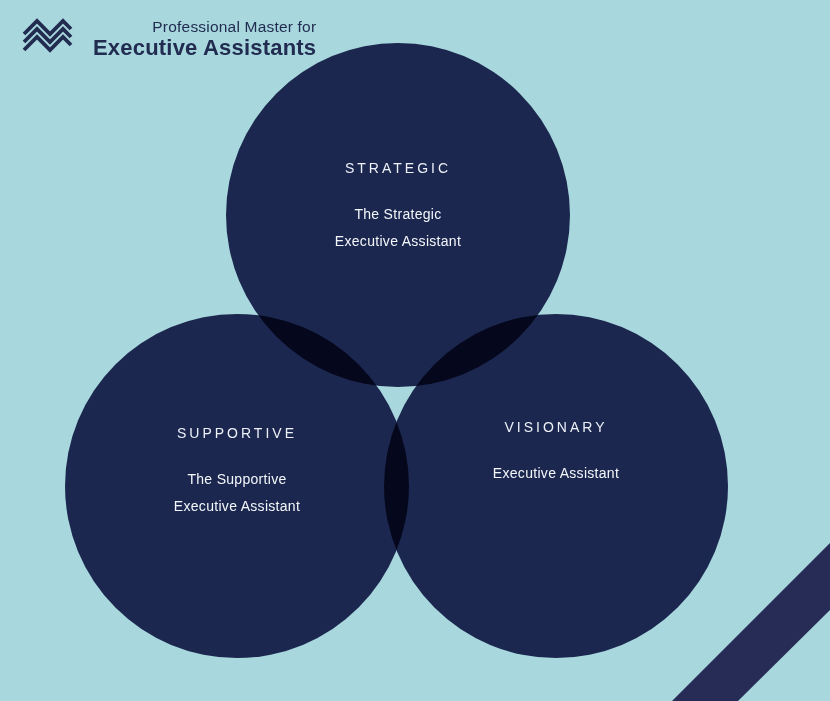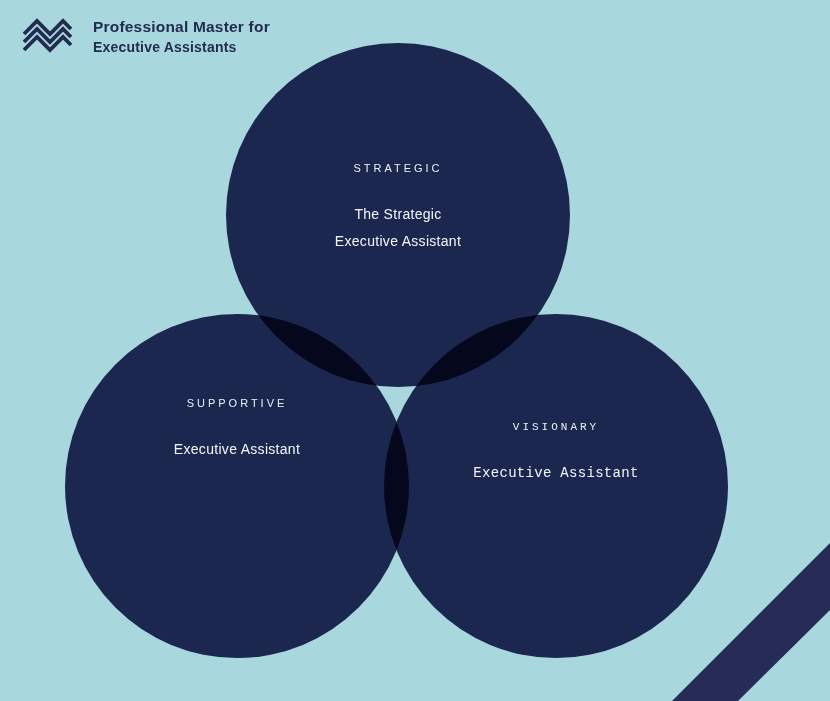--- a/index.html
+++ b/index.html
@@ -17,22 +17,22 @@
   .brand {
     position: absolute;
     left: 22px;
     top: 13px;
     display: flex;
     align-items: center;
     z-index: 30;
   }
   .brand-icon { width: 58px; height: 48px; display: block; }
   .brand-text { margin-left: 13px; color: #212C50; }
-  .brand-line1 { font-size: 15.5px; font-weight: 700; line-height: 21px; letter-spacing: 0.2px; text-align: right; }
-  .brand-line2 { font-size: 14px; font-weight: 700; line-height: 21px; letter-spacing: 0.2px; }
+  .brand-line1 { font-size: 15.5px; font-weight: 400; line-height: 21px; letter-spacing: 0.2px; text-align: right; }
+  .brand-line2 { font-size: 22px; font-weight: 700; line-height: 21px; letter-spacing: 0.2px; }
 
   
   .circle {
     position: absolute;
     width: 344px;
     height: 344px;
     border-radius: 50%;
     background: #292E5B;
     mix-blend-mode: multiply;
   }
@@ -42,26 +42,26 @@
 
   
   .circle-text {
     position: absolute;
     width: 320px;
     text-align: center;
     color: #F4F7FA;
     z-index: 20;
   }
   .text-strategic  { left: 238px; top: 161px; }
-  .text-supportive { left: 77px;  top: 396px; }
-  .text-visionary  { left: 396px; top: 420px; font-family: Liberation Mono, monospace; }
+  .text-supportive { left: 77px;  top: 426px; }
+  .text-visionary  { left: 396px; top: 420px; }
 
   .circle-label {
     display: block;
-    font-size: 11px;
+    font-size: 14px;
     font-weight: 400;
     letter-spacing: 3px;
     line-height: 15px;
     margin-bottom: 25px;
     color: #EDF1F7;
   }
   .circle-title {
     font-size: 14px;
     font-weight: 400;
     line-height: 27px;
@@ -104,20 +104,21 @@
     <span class="circle-label">STRATEGIC</span>
     <div class="circle-title">
       <div>The Strategic</div>
       <div>Executive Assistant</div>
     </div>
   </div>
 
   <div class="circle-text text-supportive">
     <span class="circle-label">SUPPORTIVE</span>
     <div class="circle-title">
+      <div>The Supportive</div>
       <div>Executive Assistant</div>
     </div>
   </div>
 
   <div class="circle-text text-visionary">
     <span class="circle-label">VISIONARY</span>
     <div class="circle-title">
       <div>Executive Assistant</div>
     </div>
   </div>

